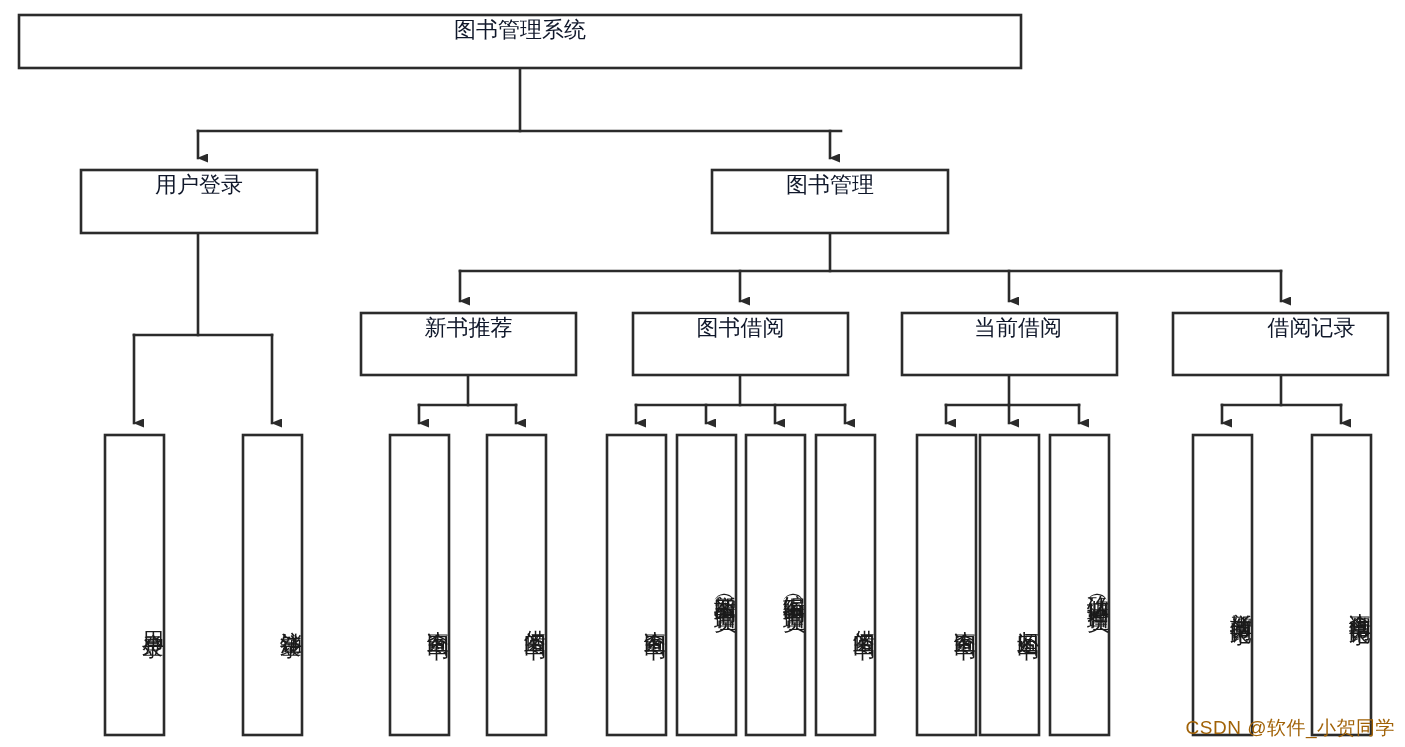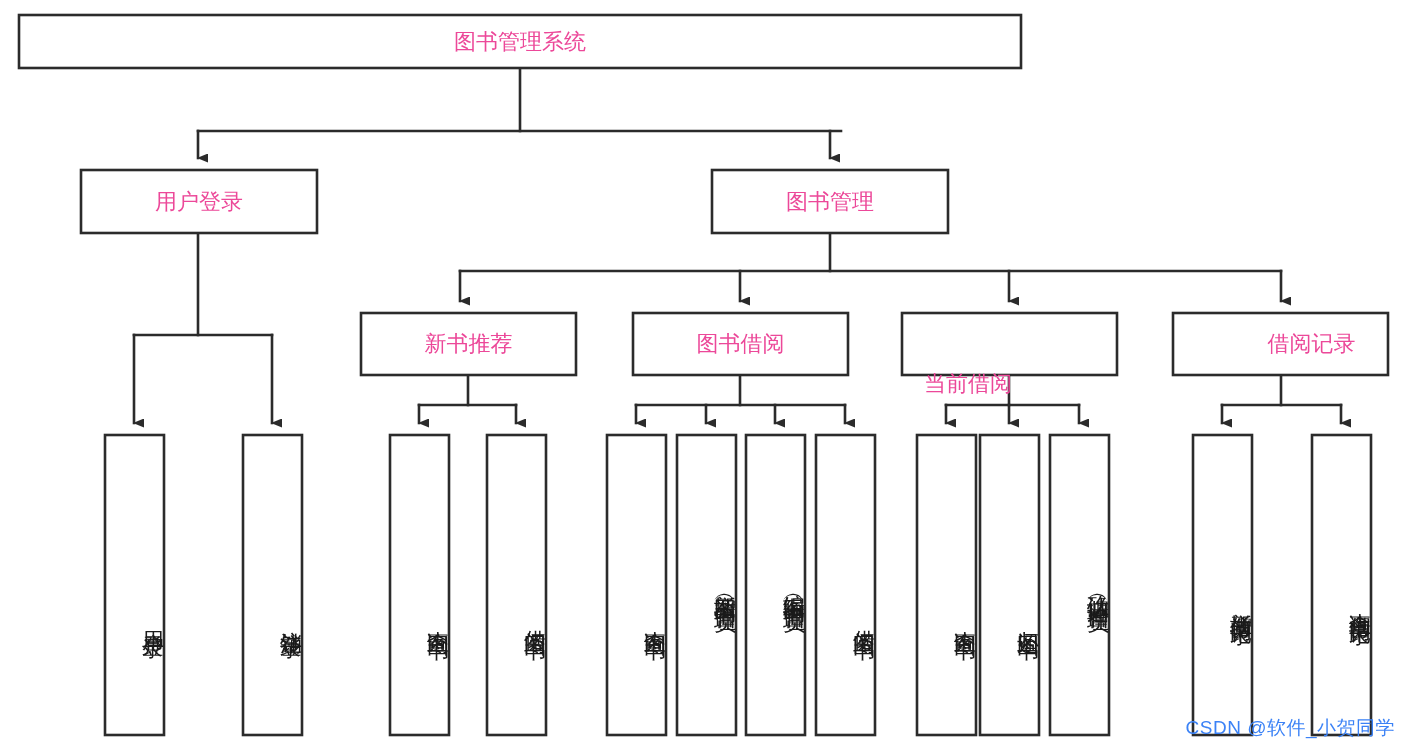--- a/index.html
+++ b/index.html
@@ -49,35 +49,35 @@
     font-size: 22px;
     line-height: 1.04;
     letter-spacing: 2.5px;
     color: #1a1a1a;
     white-space: nowrap;
     pointer-events: none;
   }
   .hlabel-box {
     position: absolute;
     display: flex;
-    align-items: center;
+    align-items: flex-start;
     justify-content: center;
     font-family: "Liberation Sans", "DejaVu Sans", sans-serif;
     font-size: 22px;
-    color: #ec4899;
+    color: #0f172a;
     white-space: nowrap;
     pointer-events: none;
   }
   #watermark {
     position: absolute;
     right: 10px;
     bottom: 6px;
     font-family: "Liberation Sans", "DejaVu Sans", sans-serif;
     font-size: 19px;
-    color: #3b82f6;
+    color: #a16207;
     letter-spacing: 0.5px;
     white-space: nowrap;
     user-select: none;
   }
 </style>
 </head>
 <body>
 
 <div id="diagram-root">
 
@@ -172,21 +172,21 @@
   <div class="hlabel-box" style="left:712px; top:170px; width:236px; height:63px;font-family:Liberation Mono, monospace;">
     <span>图书管理</span>
   </div>
 
   <div class="hlabel-box" style="left:633px; top:313px; width:215px; height:62px;">
     <span>图书借阅</span>
   </div>
   <div class="hlabel-box" style="left:361px; top:313px; width:215px; height:62px;">
     <span>新书推荐</span>
   </div>
-  <div class="hlabel-box" style="left:852px; top:313px; width:232px; height:62px;margin-top:40px;">
+  <div class="hlabel-box" style="left:902px; top:313px; width:232px; height:62px;">
     <span>当前借阅</span>
   </div>
   <div class="hlabel-box" style="left:1173px; top:313px; width:215px; height:62px;margin-left:31px;">
     <span>借阅记录</span>
   </div>
 
   <div class="vlabel-box" style="left:105px; top:500px; width:59px; height:235px;">
     <span>用户登录</span>
   </div>
   <div class="vlabel-box" style="left:243px; top:500px; width:59px; height:235px;">

